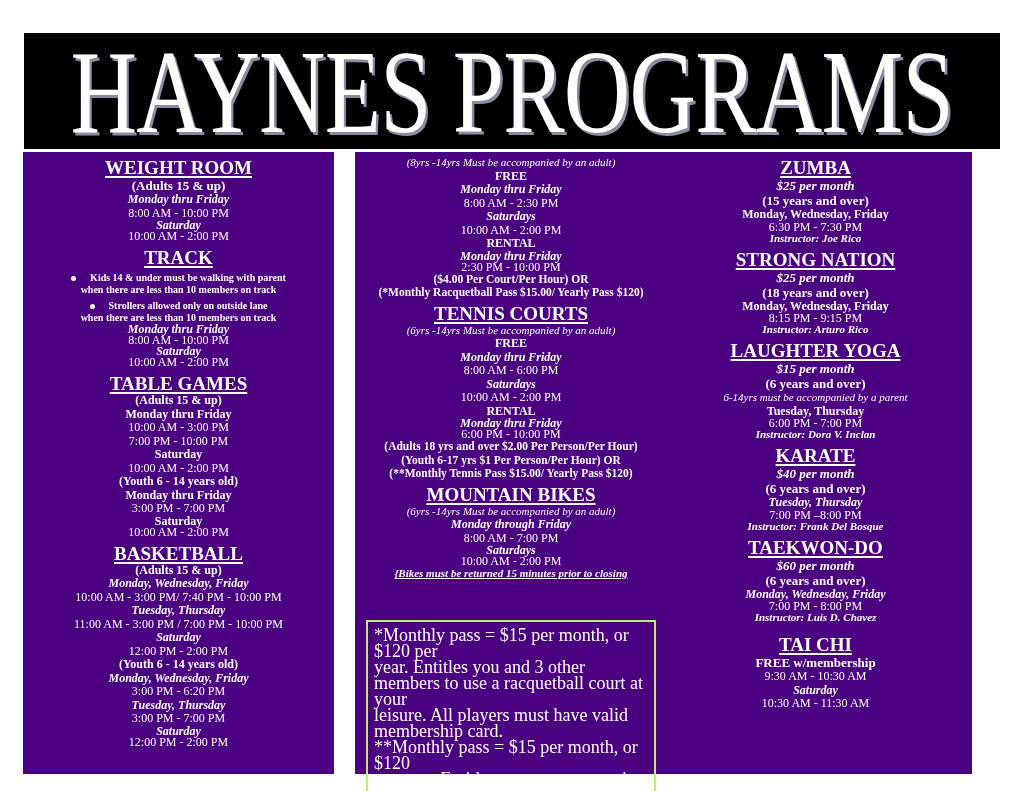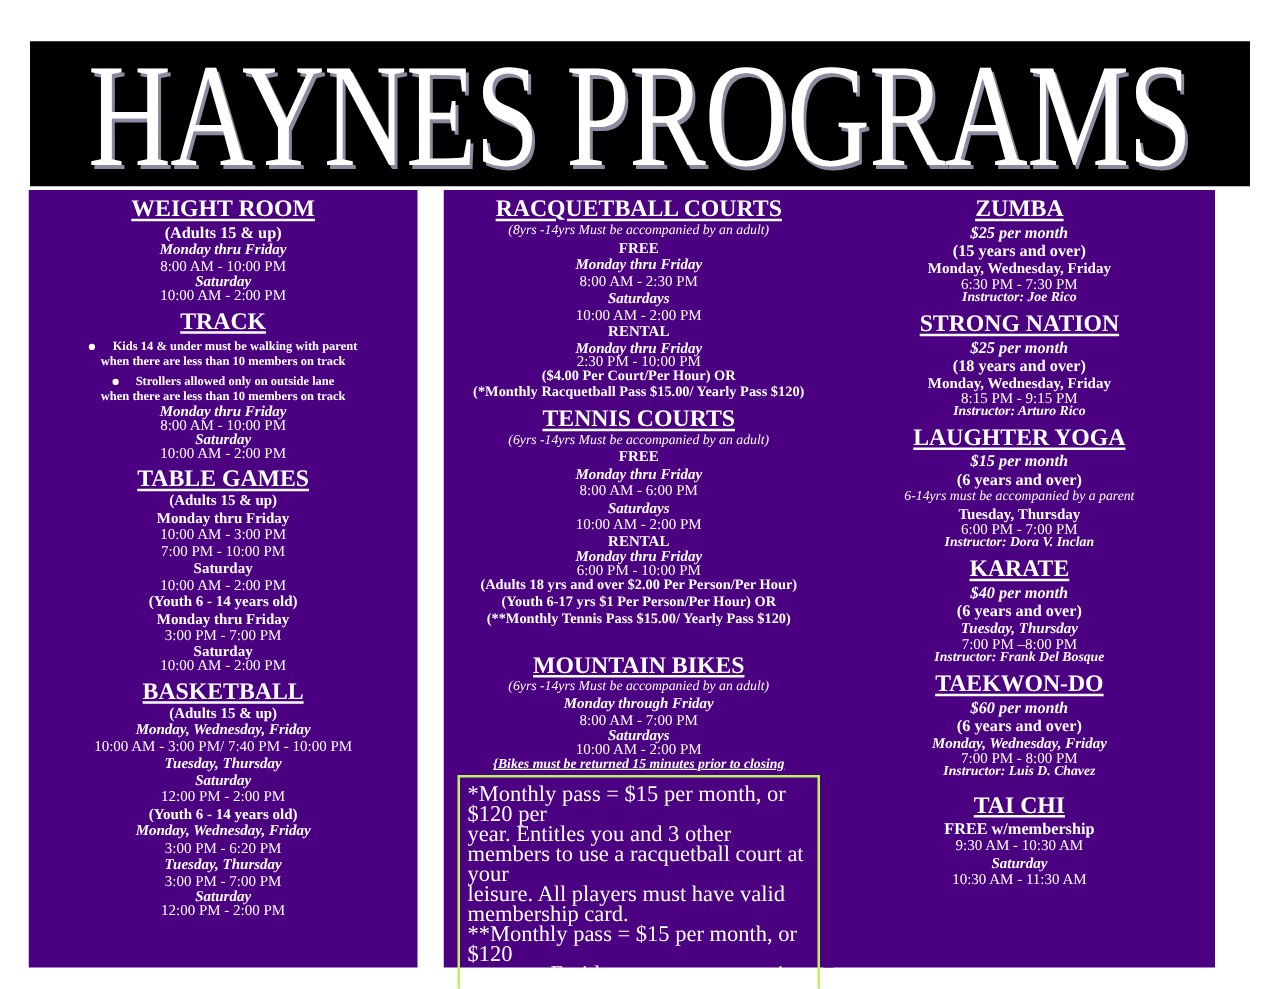--- a/index.html
+++ b/index.html
@@ -69,35 +69,35 @@
     <div class="ln b tight">Saturday</div>
     <div class="ln tight">10:00 AM - 2:00 PM</div>
   </section>
 
   <section style="margin-top:6px">
     <div class="h">BASKETBALL</div>
     <div class="ln b">(Adults 15 &amp; up)</div>
     <div class="ln bi">Monday, Wednesday, Friday</div>
     <div class="ln">10:00 AM - 3:00 PM/ 7:40 PM - 10:00 PM</div>
     <div class="ln bi">Tuesday, Thursday</div>
+    <div class="ln">11:00 AM - 3:00 PM / 7:00 PM - 10:00 PM</div>
     <div class="ln bi">Saturday</div>
     <div class="ln">12:00 PM - 2:00 PM</div>
     <div class="ln b">(Youth 6 - 14 years old)</div>
     <div class="ln bi">Monday, Wednesday, Friday</div>
     <div class="ln">3:00 PM - 6:20 PM</div>
     <div class="ln bi">Tuesday, Thursday</div>
     <div class="ln">3:00 PM - 7:00 PM</div>
     <div class="ln bi tight">Saturday</div>
     <div class="ln tight">12:00 PM - 2:00 PM</div>
   </section>
 </div>
 
 <div class="panel p2">
   <section>
-    <div class="h">RACQUETBALL COURTS</div>
     <div class="ln i" style="font-size:11px">(8yrs -14yrs Must be accompanied by an adult)</div>
     <div class="ln b">FREE</div>
     <div class="ln bi">Monday thru Friday</div>
     <div class="ln">8:00 AM - 2:30 PM</div>
     <div class="ln bi">Saturdays</div>
     <div class="ln">10:00 AM - 2:00 PM</div>
     <div class="ln b">RENTAL</div>
     <div class="ln bi tight">Monday thru Friday</div>
     <div class="ln tight">2:30 PM - 10:00 PM</div>
     <div class="ln b" style="font-size:11.5px">($4.00 Per Court/Per Hour) OR</div>
@@ -113,21 +113,21 @@
     <div class="ln bi">Saturdays</div>
     <div class="ln">10:00 AM - 2:00 PM</div>
     <div class="ln b">RENTAL</div>
     <div class="ln bi tight">Monday thru Friday</div>
     <div class="ln tight">6:00 PM - 10:00 PM</div>
     <div class="ln b" style="font-size:11.5px">(Adults 18 yrs and over $2.00 Per Person/Per Hour)</div>
     <div class="ln b" style="font-size:11.5px">(Youth 6-17 yrs $1 Per Person/Per Hour) OR</div>
     <div class="ln b" style="font-size:11.5px">(**Monthly Tennis Pass $15.00/ Yearly Pass $120)</div>
   </section>
 
-  <section style="margin-top:20px">
+  <section style="margin-top:4px">
     <div class="h">MOUNTAIN BIKES</div>
     <div class="ln i" style="font-size:11px">(6yrs -14yrs Must be accompanied by an adult)</div>
     <div class="ln bi">Monday through Friday</div>
     <div class="ln">8:00 AM - 7:00 PM</div>
     <div class="ln bi tight">Saturdays</div>
     <div class="ln tight">10:00 AM - 2:00 PM</div>
     <div class="ln bi u" style="font-size:11px">{Bikes must be returned 15 minutes prior to closing</div>
   </section>
 
   <div class="notebox">

